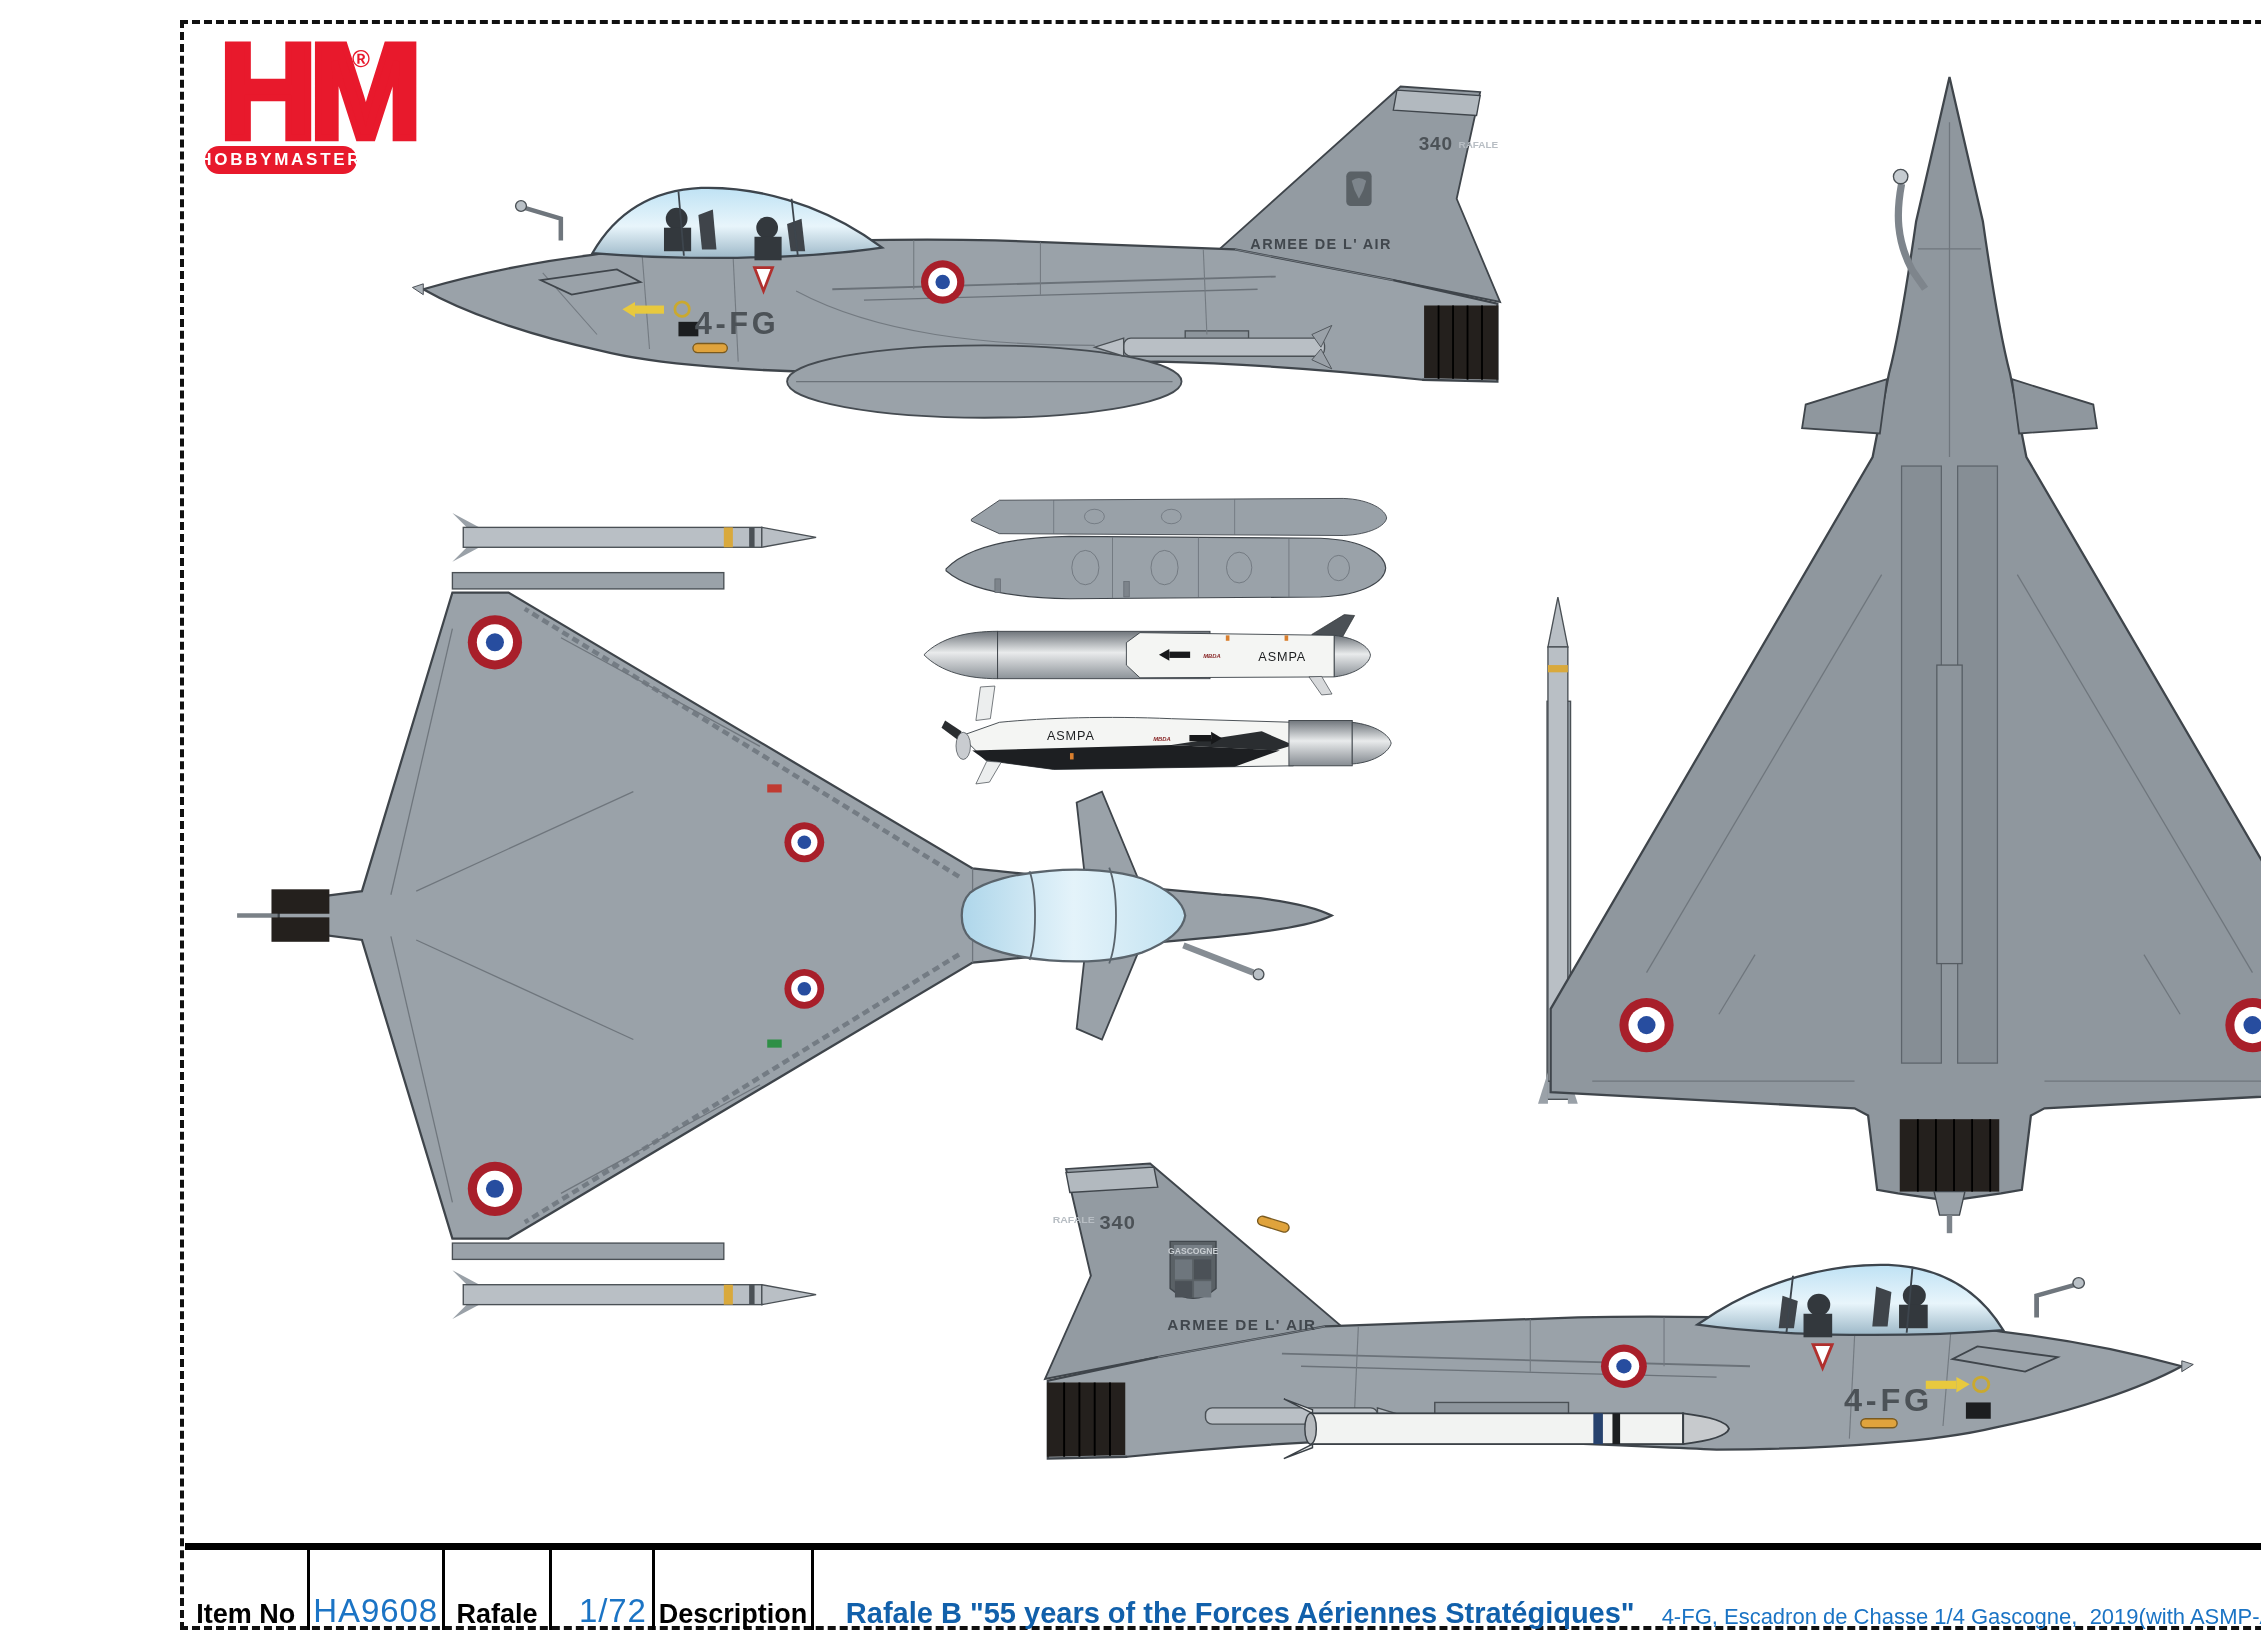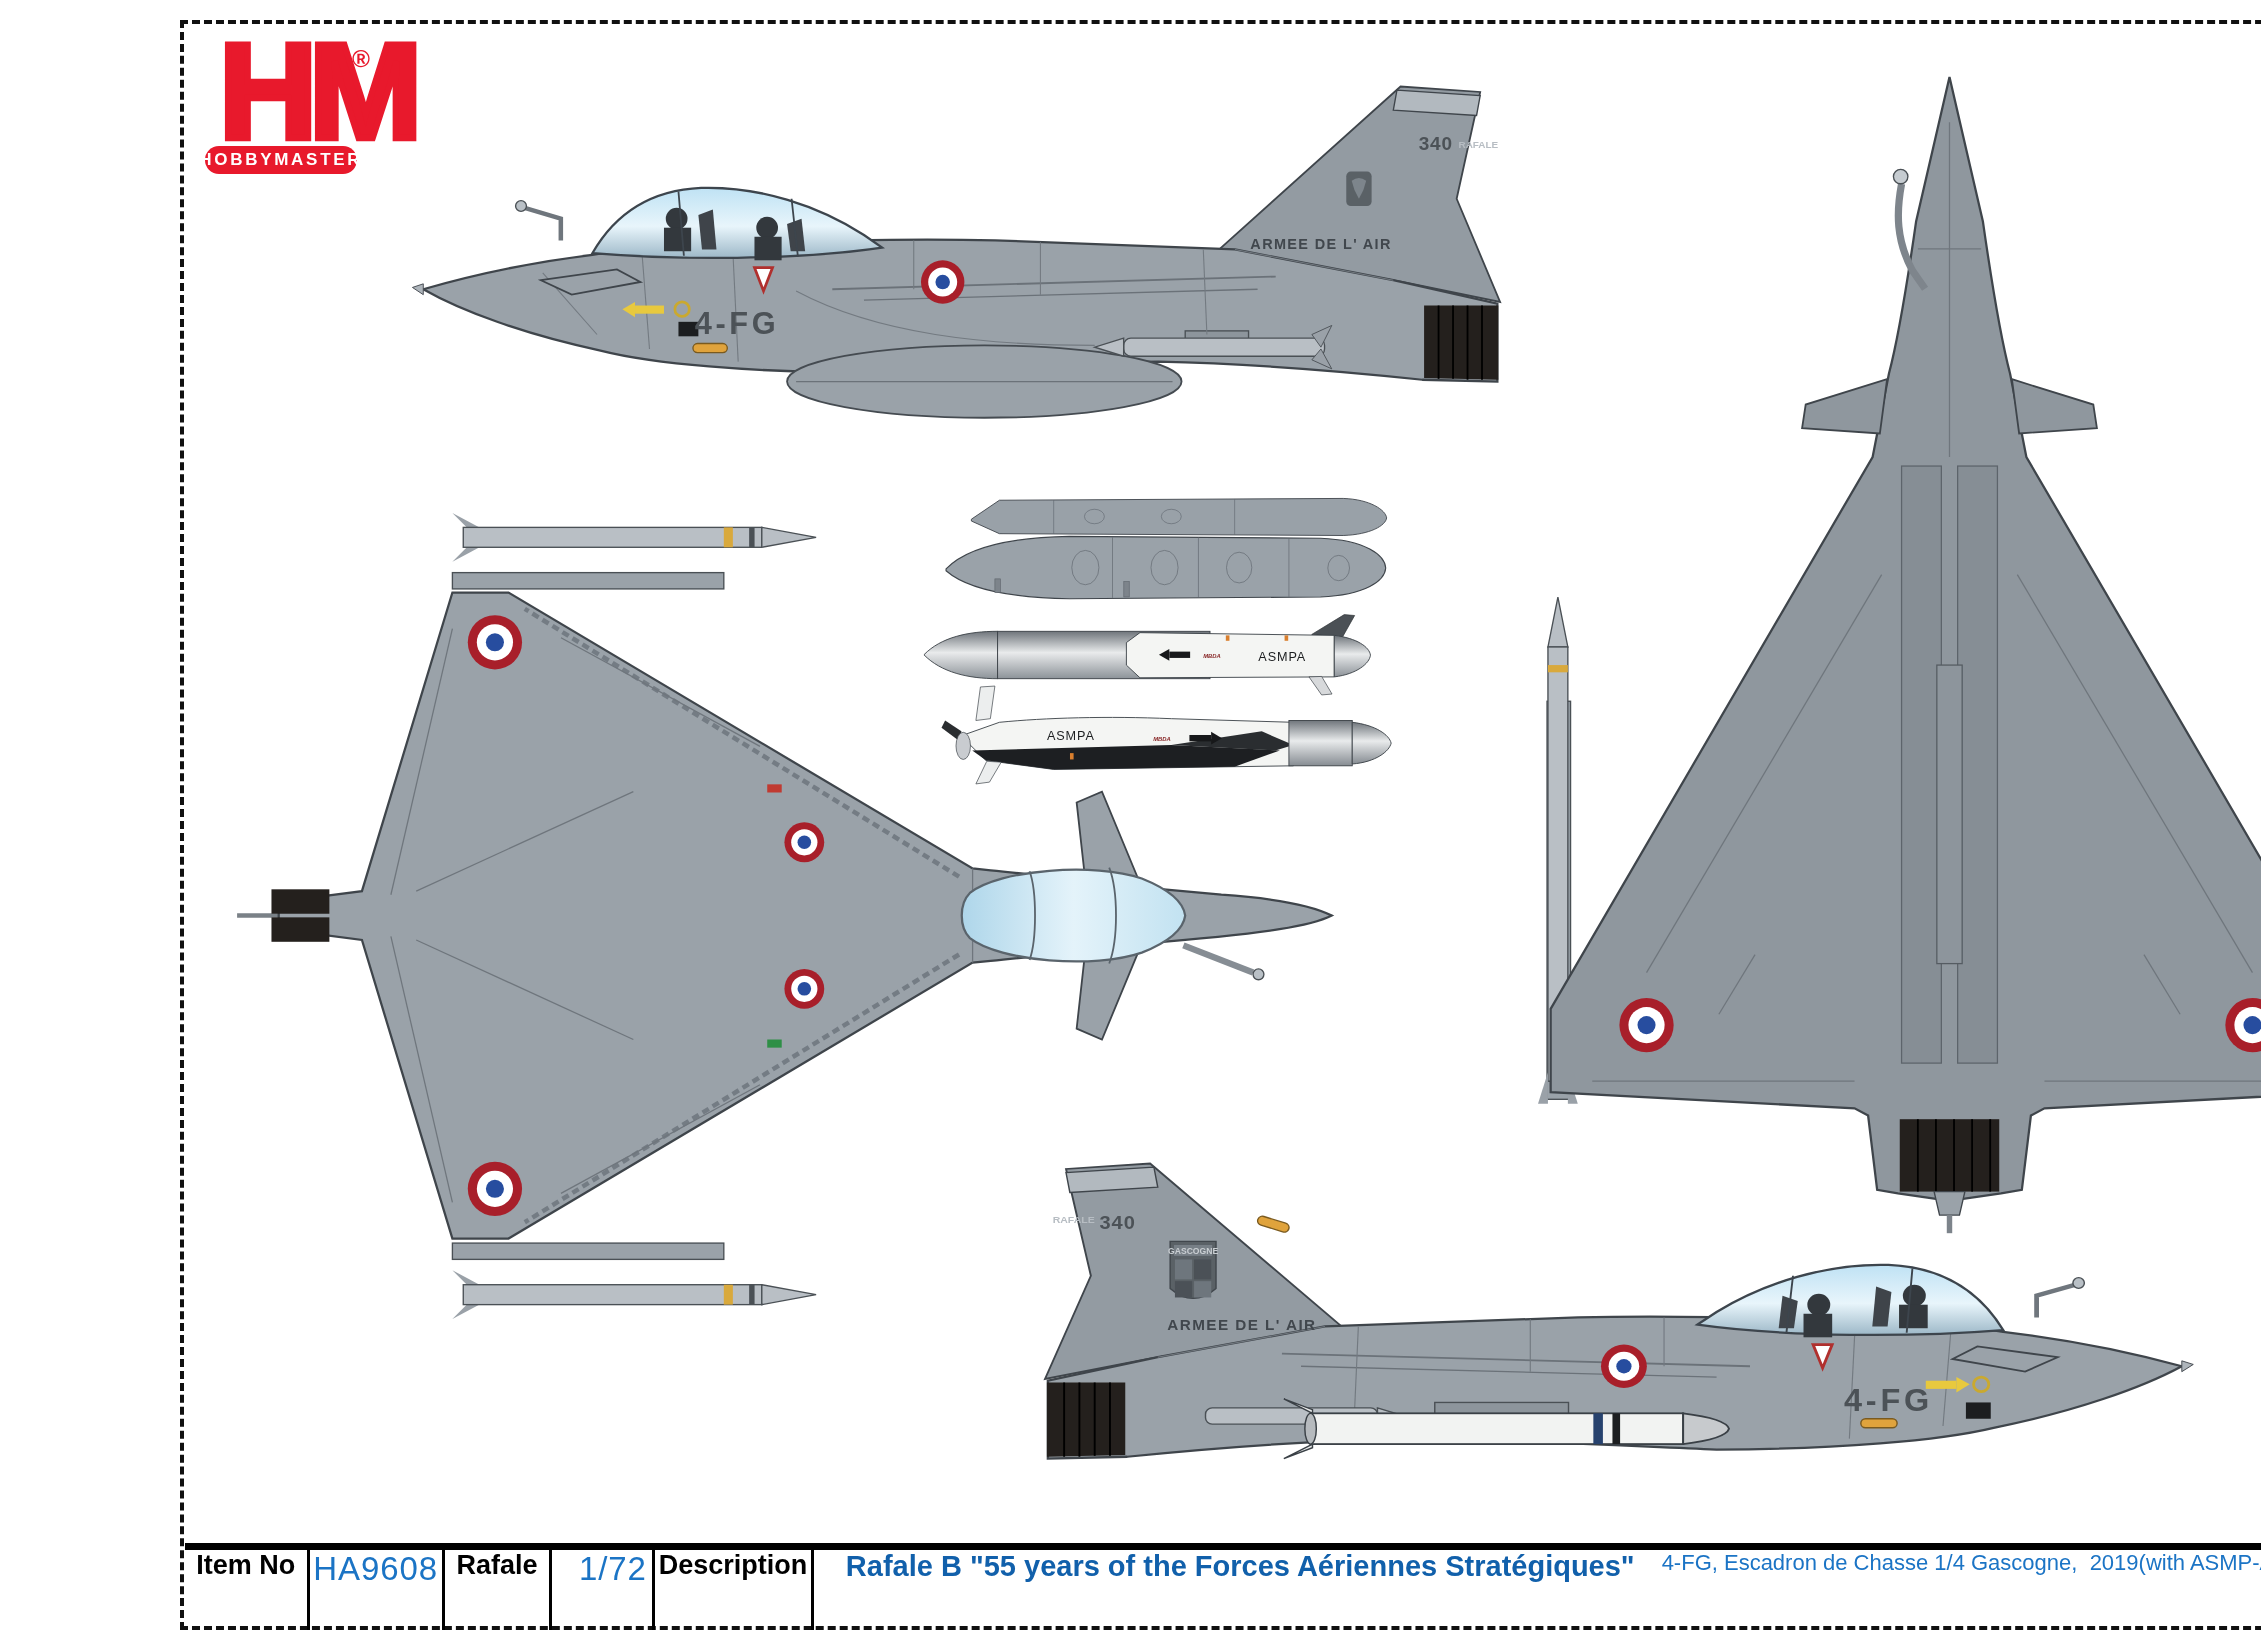--- a/index.html
+++ b/index.html
@@ -12,21 +12,21 @@
   .logo{position:absolute;left:203px;top:27px;width:190px;height:154px;}
   .logo .hm{position:absolute;left:16px;top:-4.5px;font-size:136px;line-height:136px;font-weight:bold;
             letter-spacing:-8.1px;color:var(--brand-red);-webkit-text-stroke:6.3px var(--brand-red);}
   .logo .reg{position:absolute;left:149px;top:18px;font-size:24.4px;font-weight:bold;color:var(--brand-red);}
   .logo .pill{position:absolute;left:1.8px;top:119px;width:152px;height:28px;background:var(--brand-red);
               border-radius:15.4px;display:flex;align-items:center;justify-content:center;}
   .logo .pill span{color:#fff;font-weight:bold;font-size:17px;letter-spacing:2.7px;}
   
   .ftable{position:absolute;left:185px;top:1543px;width:2247px;height:87px;border-top:7.2px solid #000;
           display:flex;box-sizing:border-box;}
-  .ftable .cell{display:flex;align-items:flex-start;justify-content:center;box-sizing:border-box;height:100%;}
+  .ftable .cell{display:flex;align-items:flex-end;justify-content:center;box-sizing:border-box;height:100%;}
   .ftable .cell.div{border-left:3.6px solid #000;}
   .c1{width:157px;} .c2{width:174px;} .c3{width:138px;} .c4{width:126px;padding-left:21px;} .c5{width:204px;}
   .c6{flex:1;justify-content:flex-start !important;padding-left:32px;}
   .lbl{font-weight:bold;font-size:27px;color:#000;}
   .val{font-size:33px;color:var(--accent-blue);letter-spacing:0.9px;}
   .desc-title{font-weight:bold;font-size:29px;color:var(--accent-blue-dark);white-space:pre;}
   .desc-details{font-size:22px;color:var(--accent-blue);margin-left:27px;white-space:pre;}
   svg{position:absolute;overflow:visible;}
   .mark-dark{fill:#4c5257;font-weight:bold;}
   .mark-soft{fill:#b7bdc3;font-weight:bold;}

